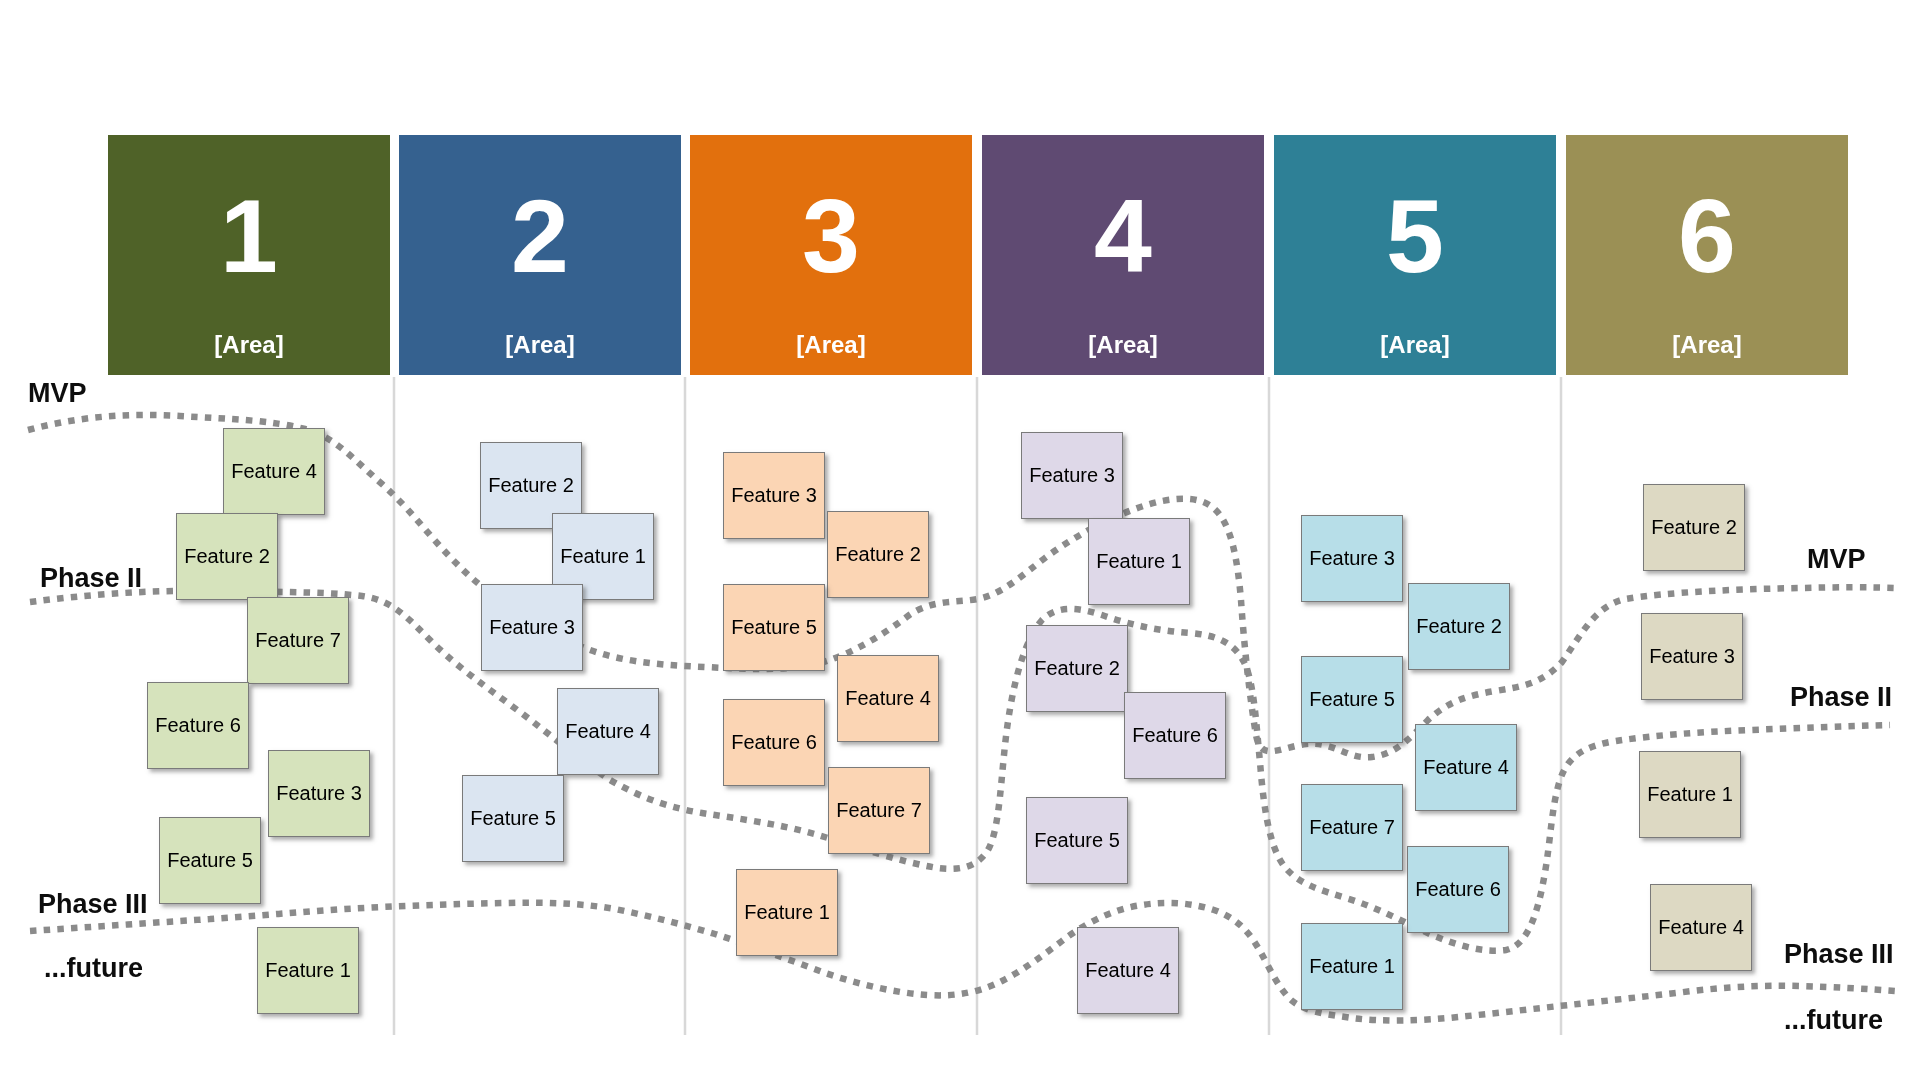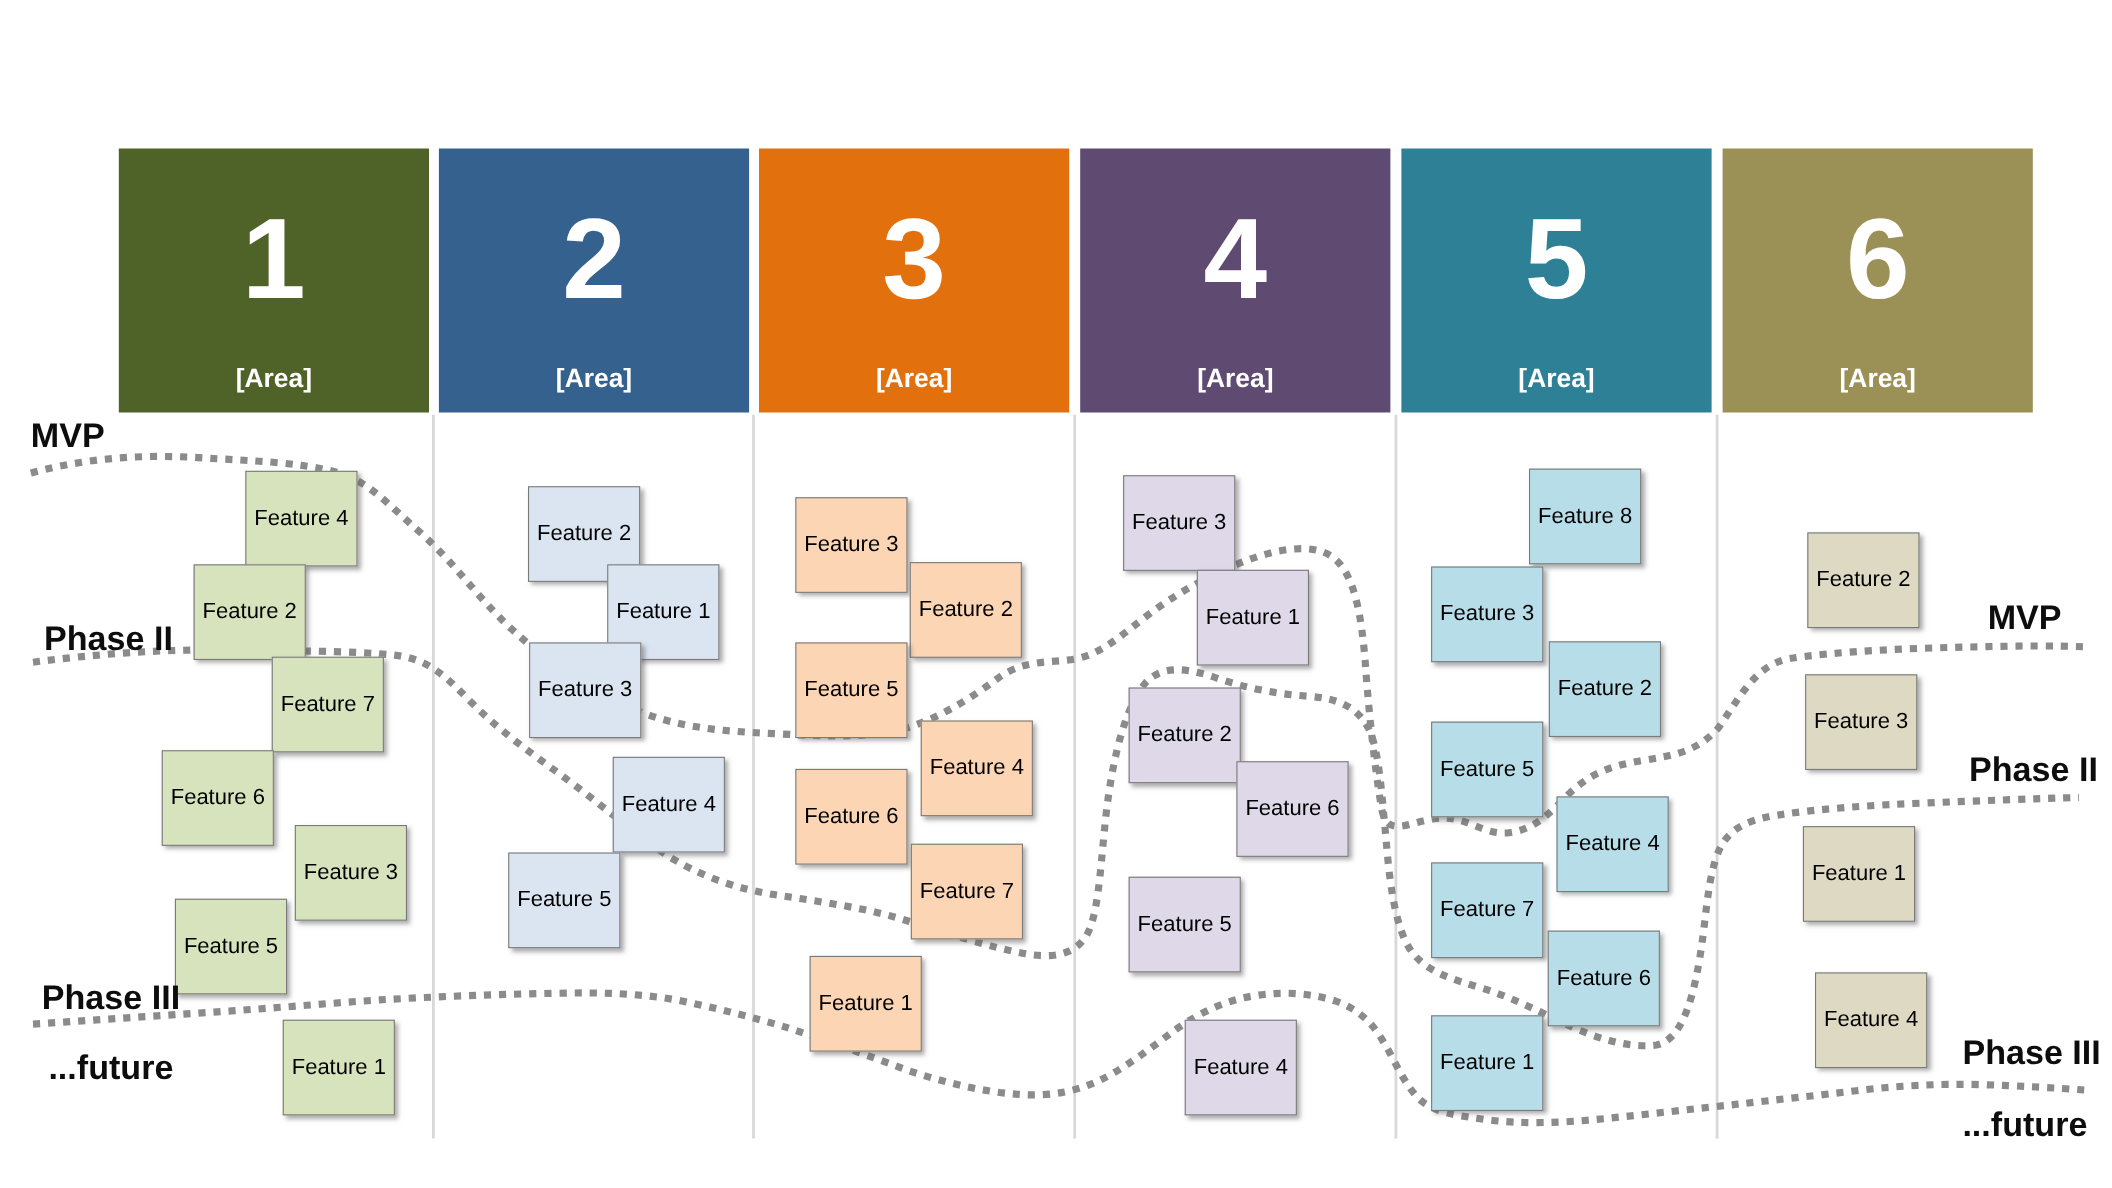--- a/index.html
+++ b/index.html
@@ -18,21 +18,21 @@
   }
   .col-area{font-size:24px;font-weight:bold;padding-bottom:16px;}
   .card{
     position:absolute;width:100px;height:85px;
     border:1px solid #7a7a7a;
     box-shadow:3px 3px 4px rgba(90,90,90,0.5);
     display:flex;align-items:center;justify-content:center;
     font-size:20px;color:#000000;white-space:nowrap;
   }
   .phase-label{
-    position:absolute;font-size:31px;font-weight:bold;color:#0d0d0d;
+    position:absolute;font-size:27px;font-weight:bold;color:#0d0d0d;
     white-space:nowrap;line-height:1.1;
   }
 </style>
 </head>
 <body>
 
 <div id="canvas">
   <svg id="lines-svg" viewBox="0 0 1920 1080" xmlns="http://www.w3.org/2000/svg">
       <line x1="394" x2="394" y1="377" y2="1035" stroke="#d8d8d8" stroke-width="2.5"></line>
       <line x1="685" x2="685" y1="377" y2="1035" stroke="#d8d8d8" stroke-width="2.5"></line>
@@ -81,21 +81,20 @@
     <div class="card" style="left: 1021px; top: 432px; width: 100px; height: 85px; background: rgb(222, 216, 232);">Feature 3</div>
     <div class="card" style="left: 1088px; top: 518px; width: 100px; height: 85px; background: rgb(222, 216, 232);">Feature 1</div>
     <div class="card" style="left: 1026px; top: 625px; width: 100px; height: 85px; background: rgb(222, 216, 232);">Feature 2</div>
     <div class="card" style="left: 1124px; top: 692px; width: 100px; height: 85px; background: rgb(222, 216, 232);">Feature 6</div>
     <div class="card" style="left: 1026px; top: 797px; width: 100px; height: 85px; background: rgb(222, 216, 232);">Feature 5</div>
     <div class="card" style="left: 1077px; top: 927px; width: 100px; height: 85px; background: rgb(222, 216, 232);">Feature 4</div>
     <div class="col-header" style="left: 1274px; top: 135px; width: 282px; height: 240px; background: rgb(46, 128, 150);">
       <div class="col-num">5</div>
       <div class="col-area">[Area]</div>
     </div>
-    <div class="card" style="left: 1390px; top: 426px; width: 100px; height: 85px; background: rgb(183, 222, 232);">Feature 8</div>
     <div class="card" style="left: 1301px; top: 515px; width: 100px; height: 85px; background: rgb(183, 222, 232);">Feature 3</div>
     <div class="card" style="left: 1408px; top: 583px; width: 100px; height: 85px; background: rgb(183, 222, 232);">Feature 2</div>
     <div class="card" style="left: 1301px; top: 656px; width: 100px; height: 85px; background: rgb(183, 222, 232);">Feature 5</div>
     <div class="card" style="left: 1415px; top: 724px; width: 100px; height: 85px; background: rgb(183, 222, 232);">Feature 4</div>
     <div class="card" style="left: 1301px; top: 784px; width: 100px; height: 85px; background: rgb(183, 222, 232);">Feature 7</div>
     <div class="card" style="left: 1407px; top: 846px; width: 100px; height: 85px; background: rgb(183, 222, 232);">Feature 6</div>
     <div class="card" style="left: 1301px; top: 923px; width: 100px; height: 85px; background: rgb(183, 222, 232);">Feature 1</div>
     <div class="col-header" style="left: 1566px; top: 135px; width: 282px; height: 240px; background: rgb(155, 144, 85);">
       <div class="col-num">6</div>
       <div class="col-area">[Area]</div>

